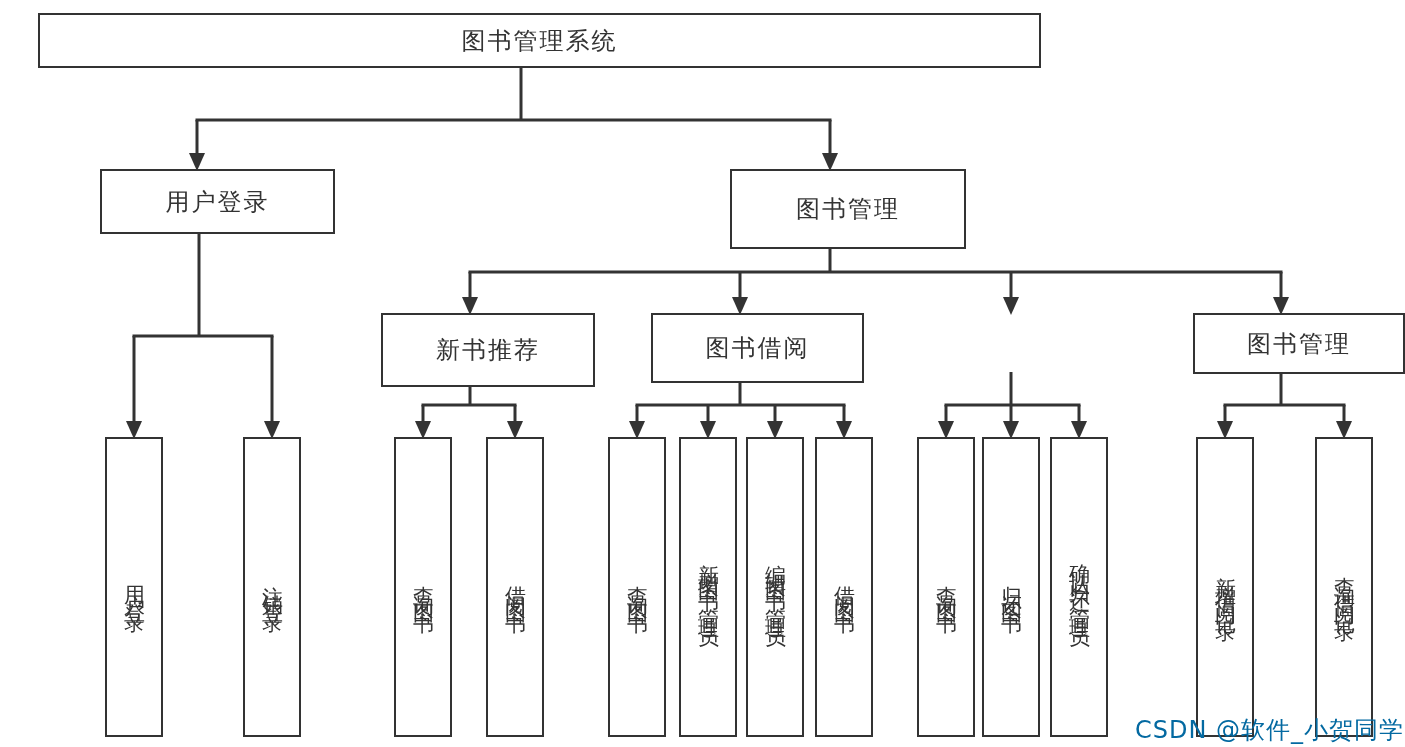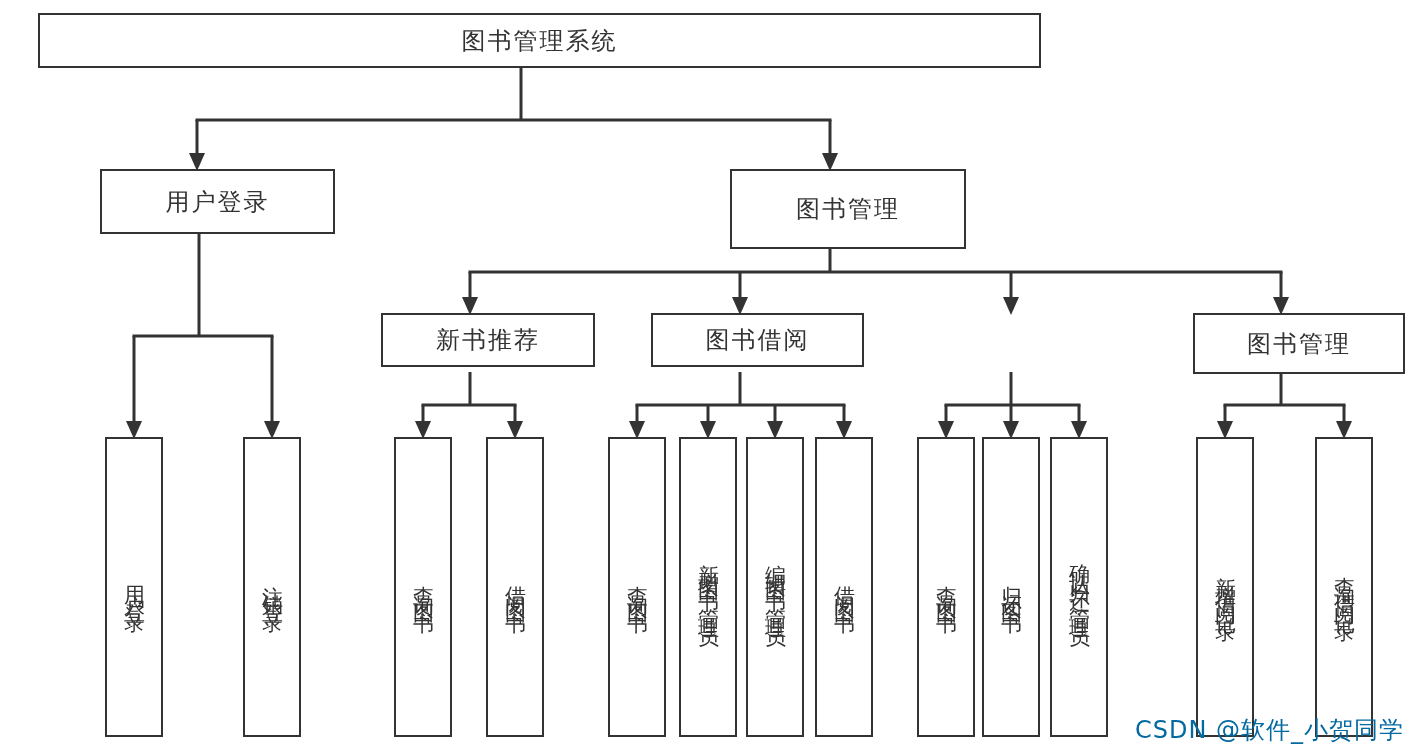--- a/index.html
+++ b/index.html
@@ -106,22 +106,22 @@
       <path d="M 1071 421 L 1087 421 L 1079 439 Z" fill="#333333"></path>
       <path d="M 1217 421 L 1233 421 L 1225 439 Z" fill="#333333"></path>
       <path d="M 1336 421 L 1352 421 L 1344 439 Z" fill="#333333"></path>
     </svg>
 
   <div class="node h" style="left:20px;top:13px;width:1003px;height:55px">图书管理系统</div>
 
   <div class="node h" style="left:82px;top:169px;width:235px;height:65px">用户登录</div>
   <div class="node h" style="left:712px;top:169px;width:236px;height:80px">图书管理</div>
 
-  <div class="node h" style="left:363px;top:313px;width:214px;height:54px">新书推荐</div>
-  <div class="node h" style="left:633px;top:313px;width:213px;height:54px">图书借阅</div>
+  <div class="node h" style="left:363px;top:313px;width:214px;height:74px">新书推荐</div>
+  <div class="node h" style="left:633px;top:313px;width:213px;height:70px">图书借阅</div>
   <div class="node h" style="left:1175px;top:313px;width:212px;height:61px">图书管理</div>
 
   <div class="node v" style="left:105px;top:437px;width:58px;height:300px">用户登录</div>
   <div class="node v" style="left:243px;top:437px;width:58px;height:300px">注销登录</div>
 
   <div class="node v" style="left:394px;top:437px;width:58px;height:300px">查询图书</div>
   <div class="node v" style="left:486px;top:437px;width:58px;height:300px">借阅图书</div>
 
   <div class="node v" style="left:608px;top:437px;width:58px;height:300px">查询图书</div>
   <div class="node v" style="left:679px;top:437px;width:58px;height:300px">新增图书（管理员）</div>

